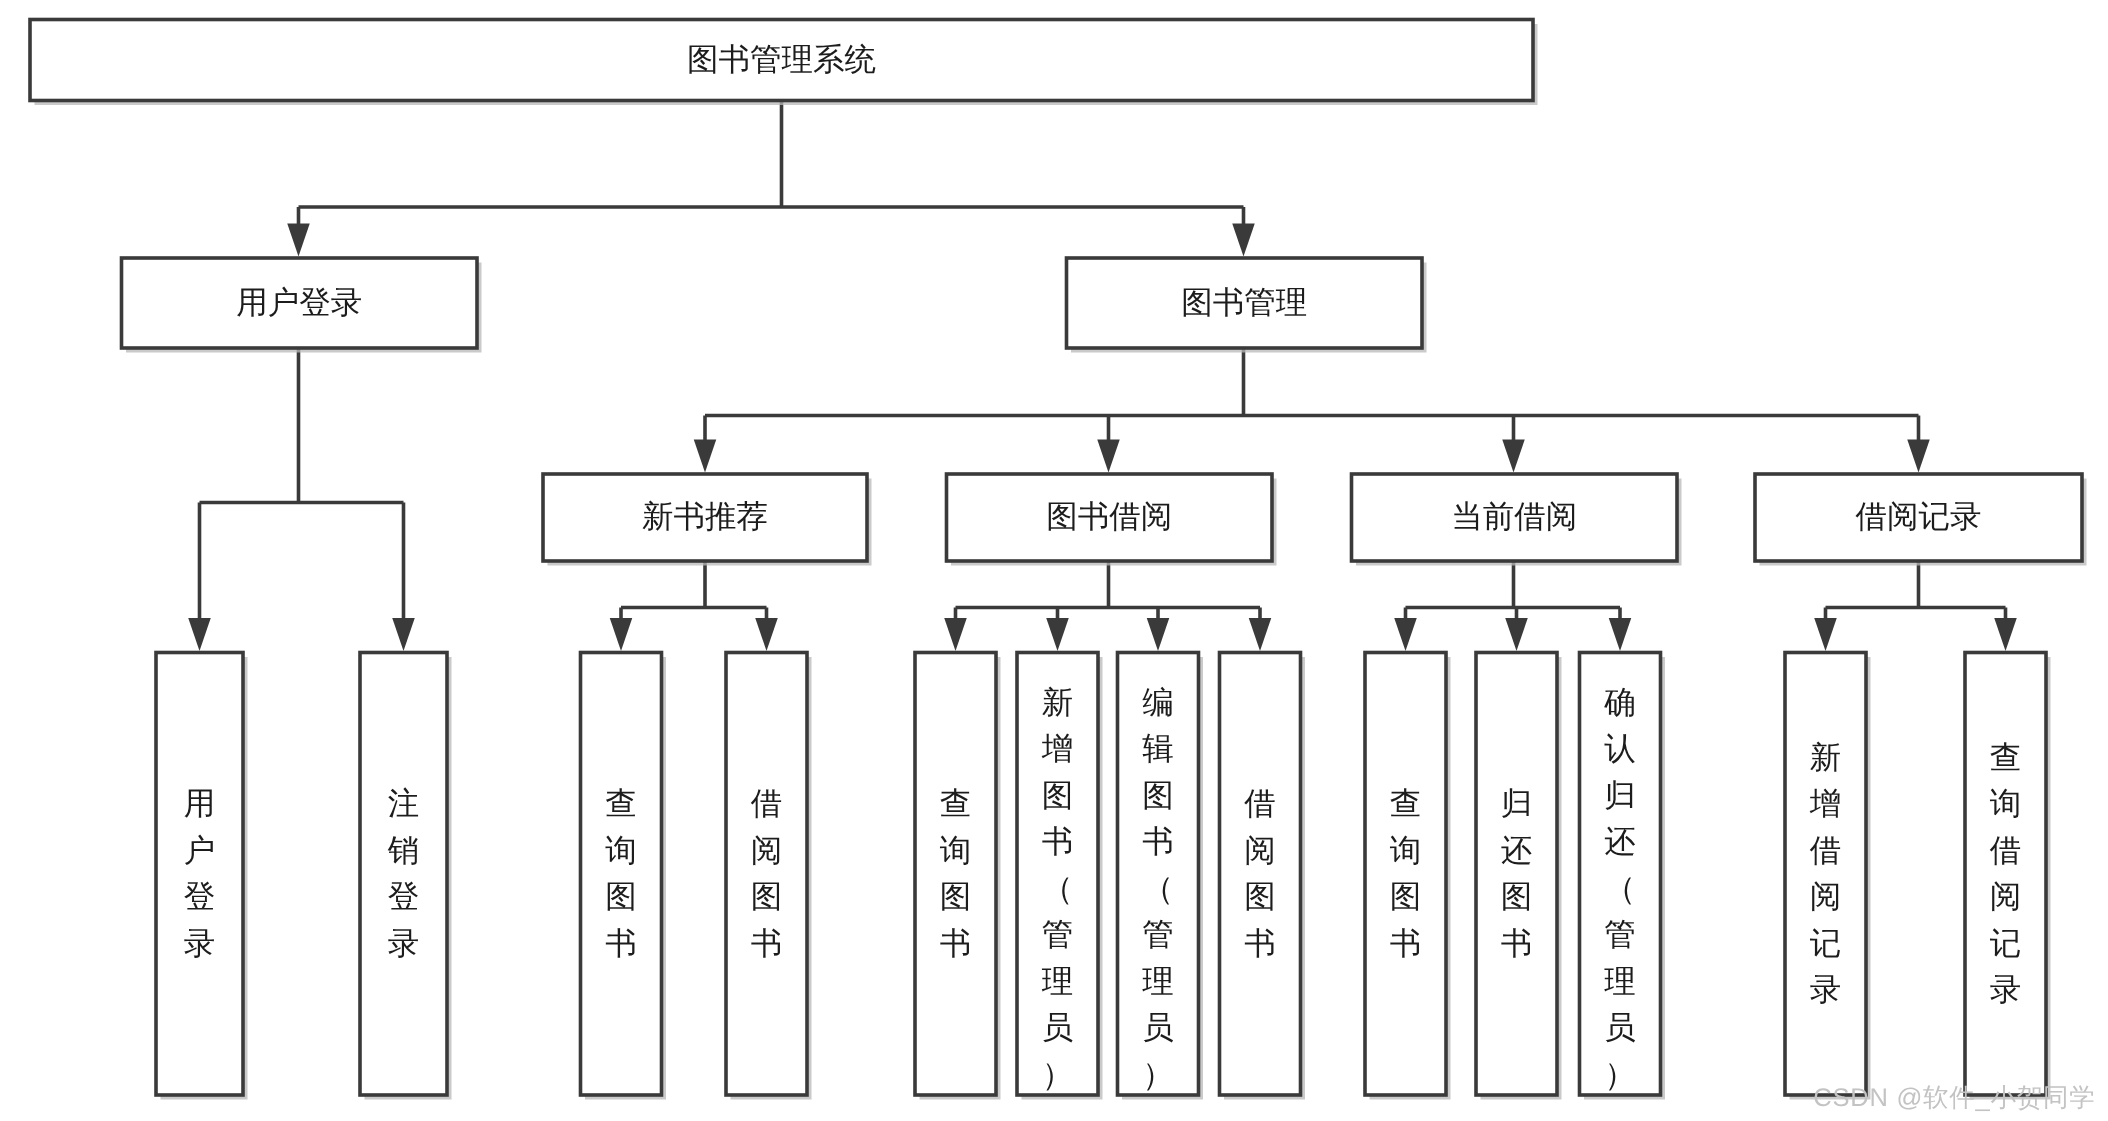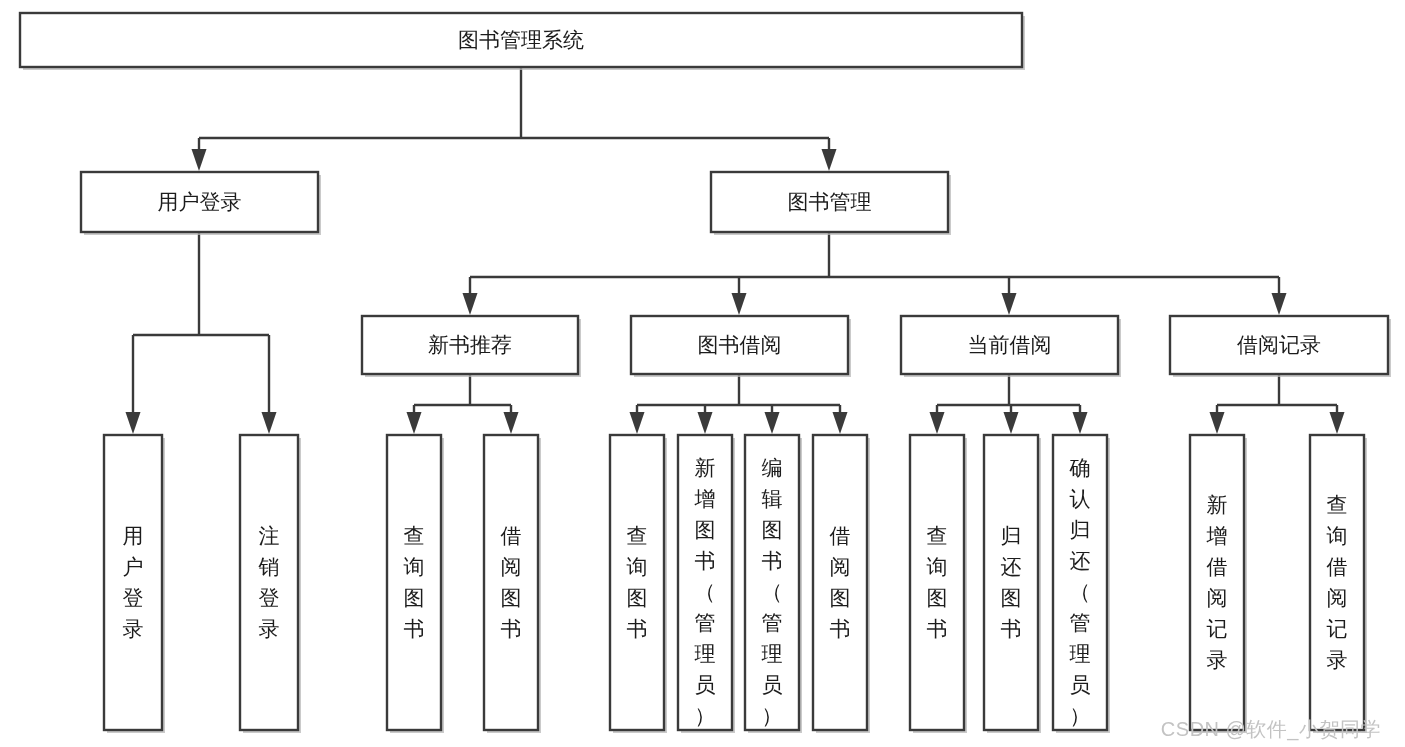--- a/index.html
+++ b/index.html
@@ -55,24 +55,24 @@
     stroke-width: 2.4;
     fill: none;
     stroke-linecap: butt;
   }
   .edge-arrow {
     fill: #3a3a3a;
     stroke: none;
   }
   .watermark-text {
     position: absolute;
-    right: 24px;
+    right: 8px;
     bottom: 4px;
     font-family: "Liberation Sans", "DejaVu Sans", sans-serif;
-    font-size: 20px;
+    font-size: 17px;
     color: #c3c3c3;
     white-space: nowrap;
     letter-spacing: 0.5px;
     user-select: none;
   }
 </style>
 </head>
 <body>
 
 <div id="diagram-root">

